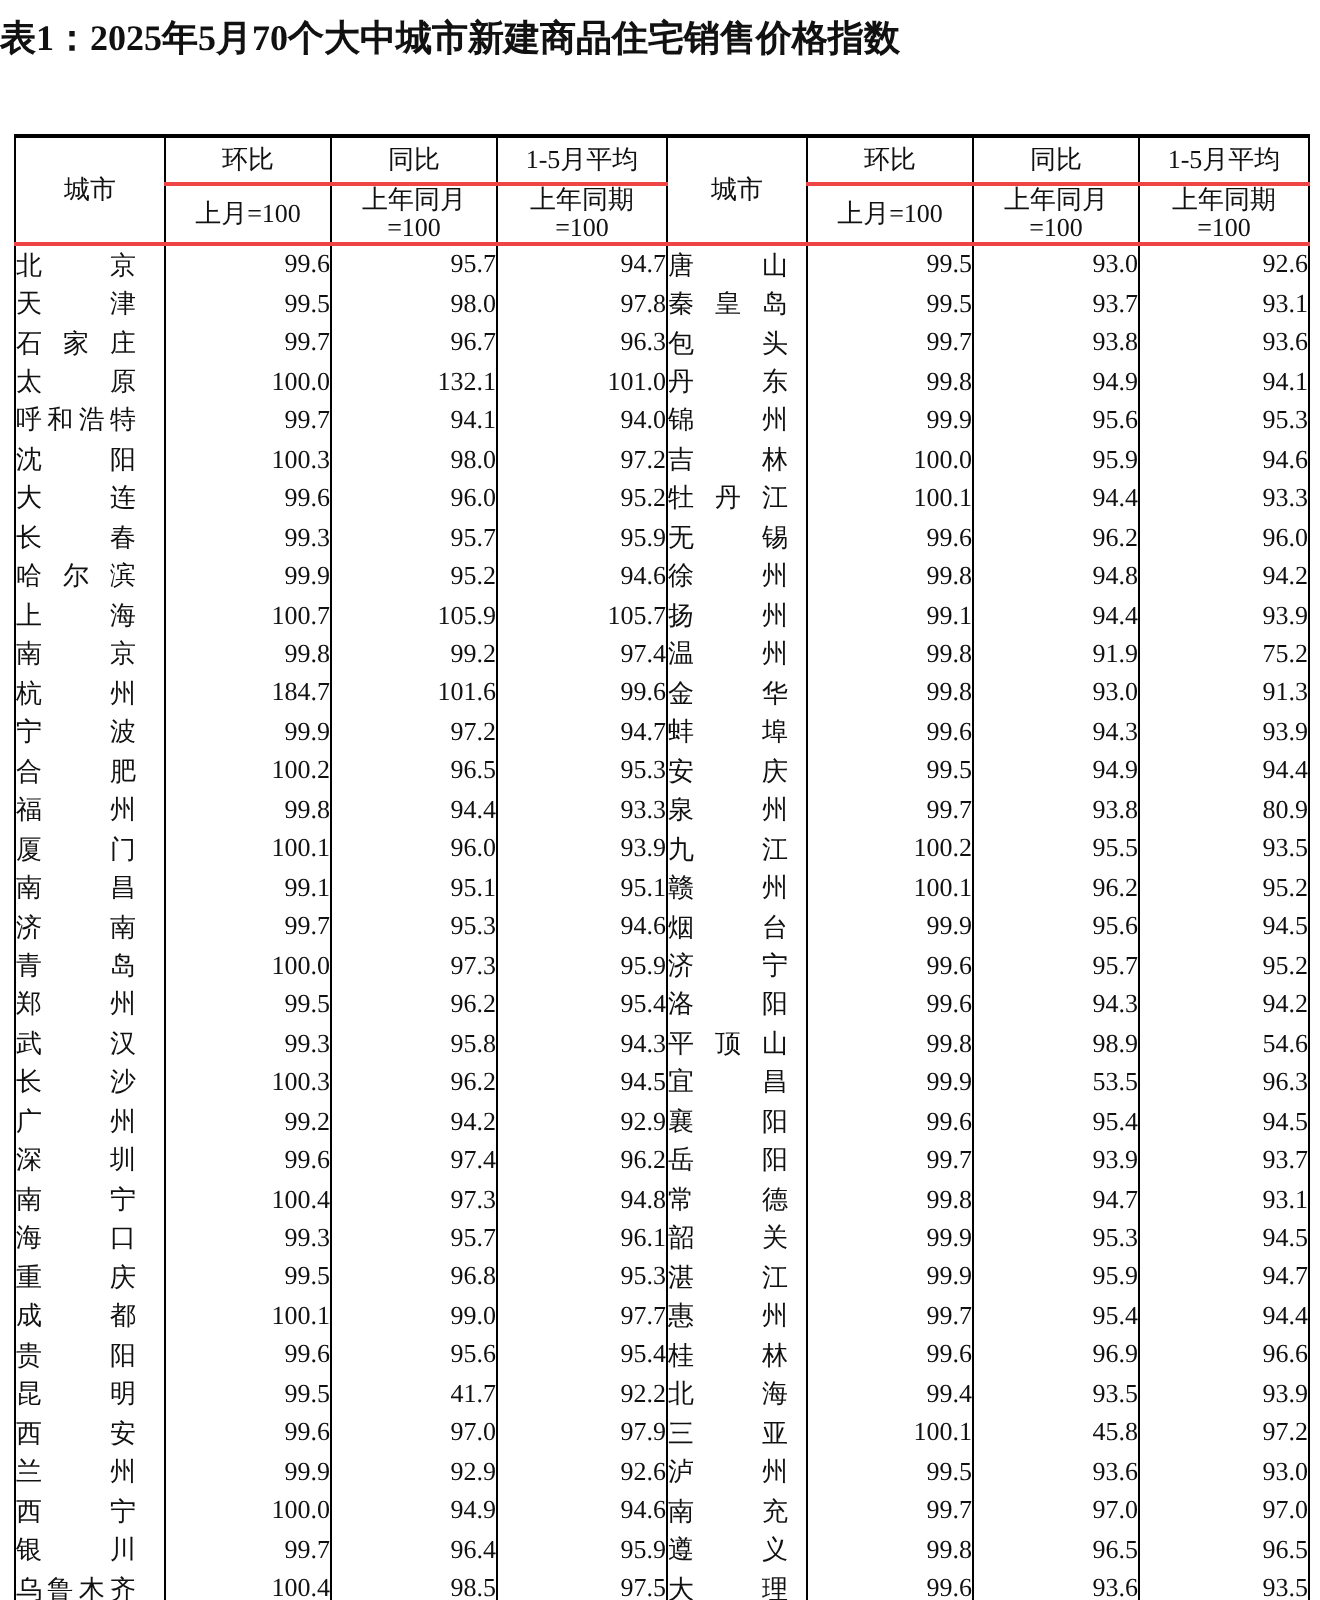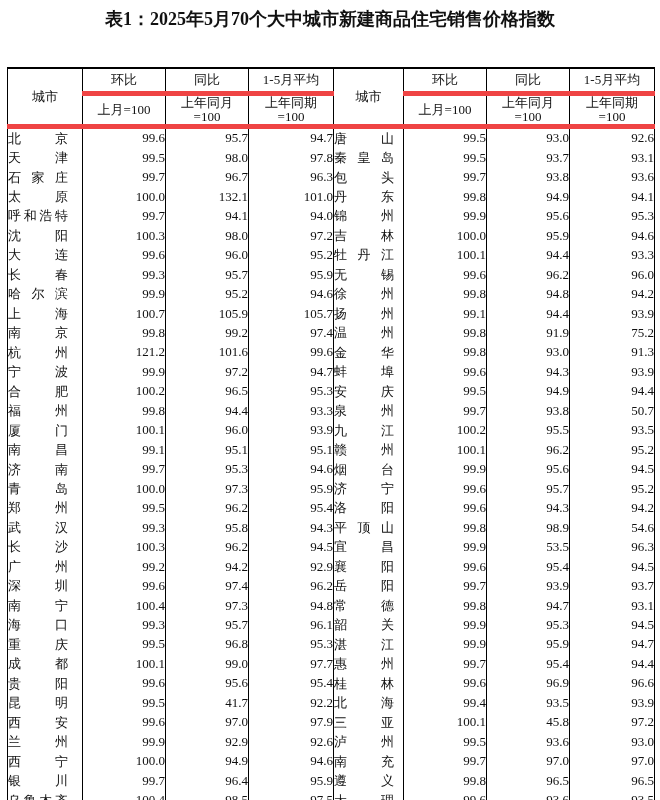--- a/index.html
+++ b/index.html
@@ -11,21 +11,21 @@
     overflow: hidden;
     font-family: "Liberation Serif", "DejaVu Serif", serif;
     color: #111111;
   }
   .page {
     width: 660px;
     height: 800px;
     background: #ffffff;
   }
   .title {
-    text-align: center;
+    text-align: left;
     font-weight: bold;
     font-size: 18px;
     line-height: 20px;
     padding-top: 9px;
   }
   table.idx {
     border-collapse: collapse;
     table-layout: fixed;
     margin: 38px 0 0 7px;
     border-top: 2px solid #000;
@@ -36,21 +36,21 @@
   table.idx th, table.idx td {
     border-left: 1px solid #000;
     border-right: 1px solid #000;
     padding: 0;
     font-weight: normal;
     font-size: 13px;
     overflow: hidden;
     white-space: nowrap;
   }
   thead th {
-    border-bottom: 5px solid #ef4444;
+    border-bottom: 2px solid #ef4444;
     text-align: center;
     vertical-align: middle;
     border-radius: 11px;
   }
   tr.h1 th { height: 22px; }
   tr.h2 th { height: 27px; margin-top: 12px; }
   tr.h2 .sub { line-height: 14px; text-align: center; }
   tr.h2 .sub:empty { display: none; }
   tbody td {
     height: 18.9px;
@@ -306,21 +306,21 @@
             </span></td>
           <td class="num">99.8</td>
           <td class="num">91.9</td>
           <td class="num">75.2</td>
         </tr>
         <tr>
           <td class="citycell"><span class="cityspread">
               <span>杭</span>
               <span>州</span>
             </span></td>
-          <td class="num">121.2</td>
+          <td class="num">184.7</td>
           <td class="num">101.6</td>
           <td class="num">99.6</td>
           <td class="citycell"><span class="cityspread">
               <span>金</span>
               <span>华</span>
             </span></td>
           <td class="num">99.8</td>
           <td class="num">93.0</td>
           <td class="num">91.3</td>
         </tr>
@@ -363,21 +363,21 @@
             </span></td>
           <td class="num">99.8</td>
           <td class="num">94.4</td>
           <td class="num">93.3</td>
           <td class="citycell"><span class="cityspread">
               <span>泉</span>
               <span>州</span>
             </span></td>
           <td class="num">99.7</td>
           <td class="num">93.8</td>
-          <td class="num">50.7</td>
+          <td class="num">80.9</td>
         </tr>
         <tr>
           <td class="citycell"><span class="cityspread">
               <span>厦</span>
               <span>门</span>
             </span></td>
           <td class="num">100.1</td>
           <td class="num">96.0</td>
           <td class="num">93.9</td>
           <td class="citycell"><span class="cityspread">

